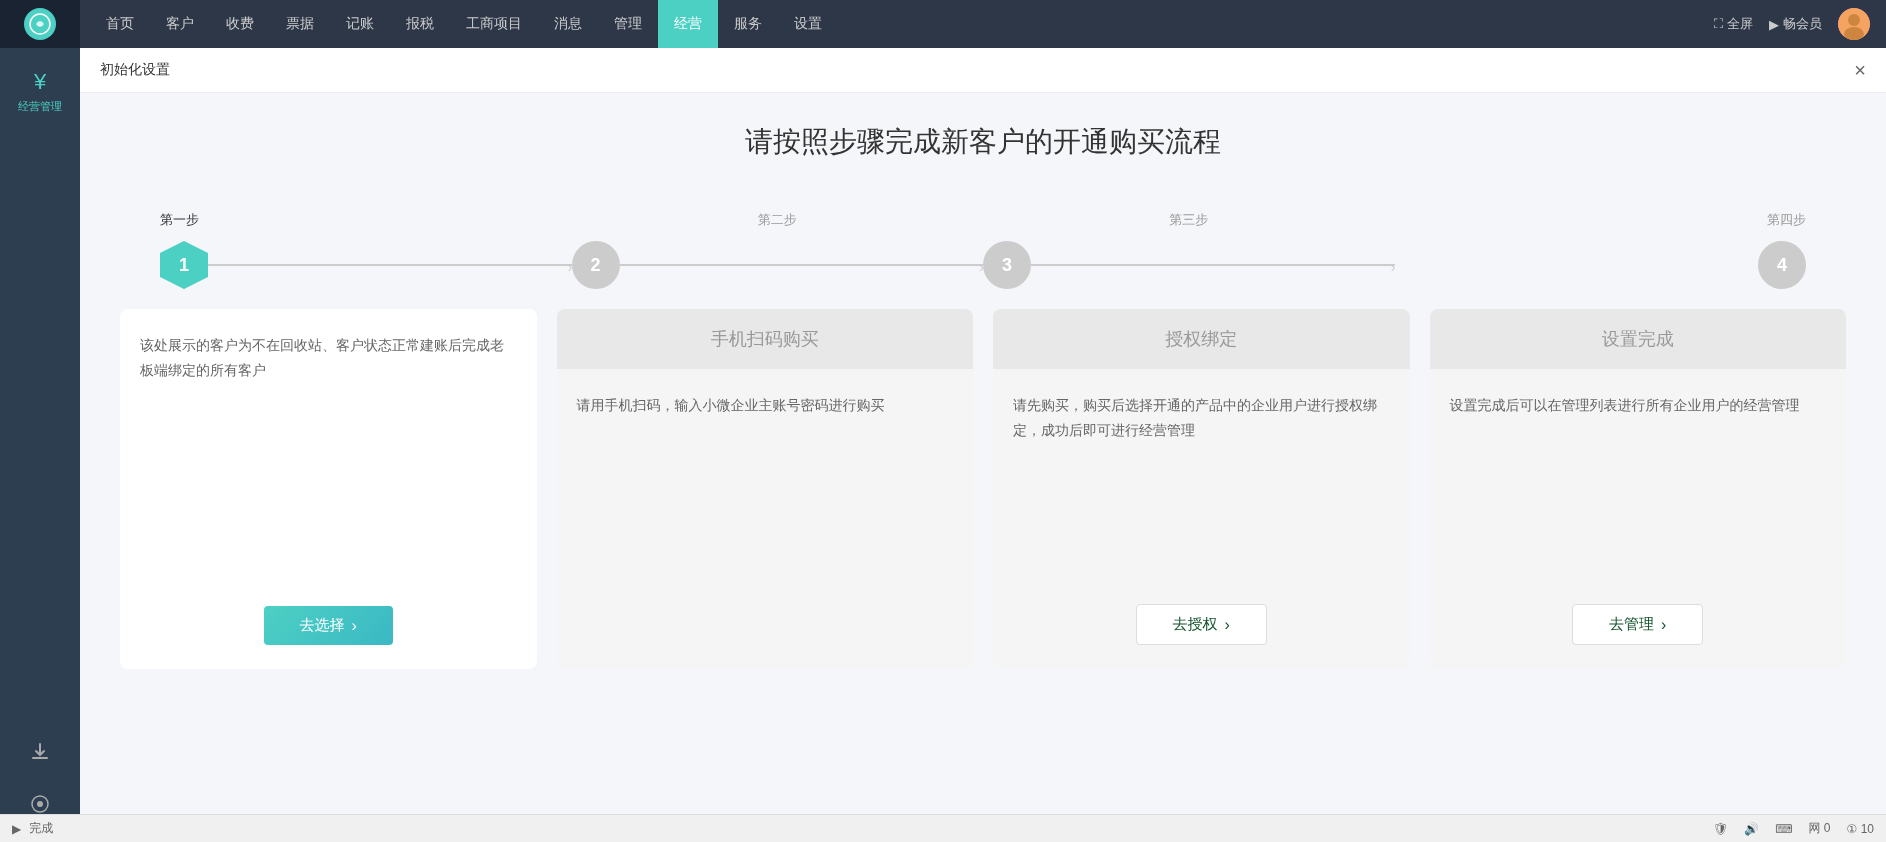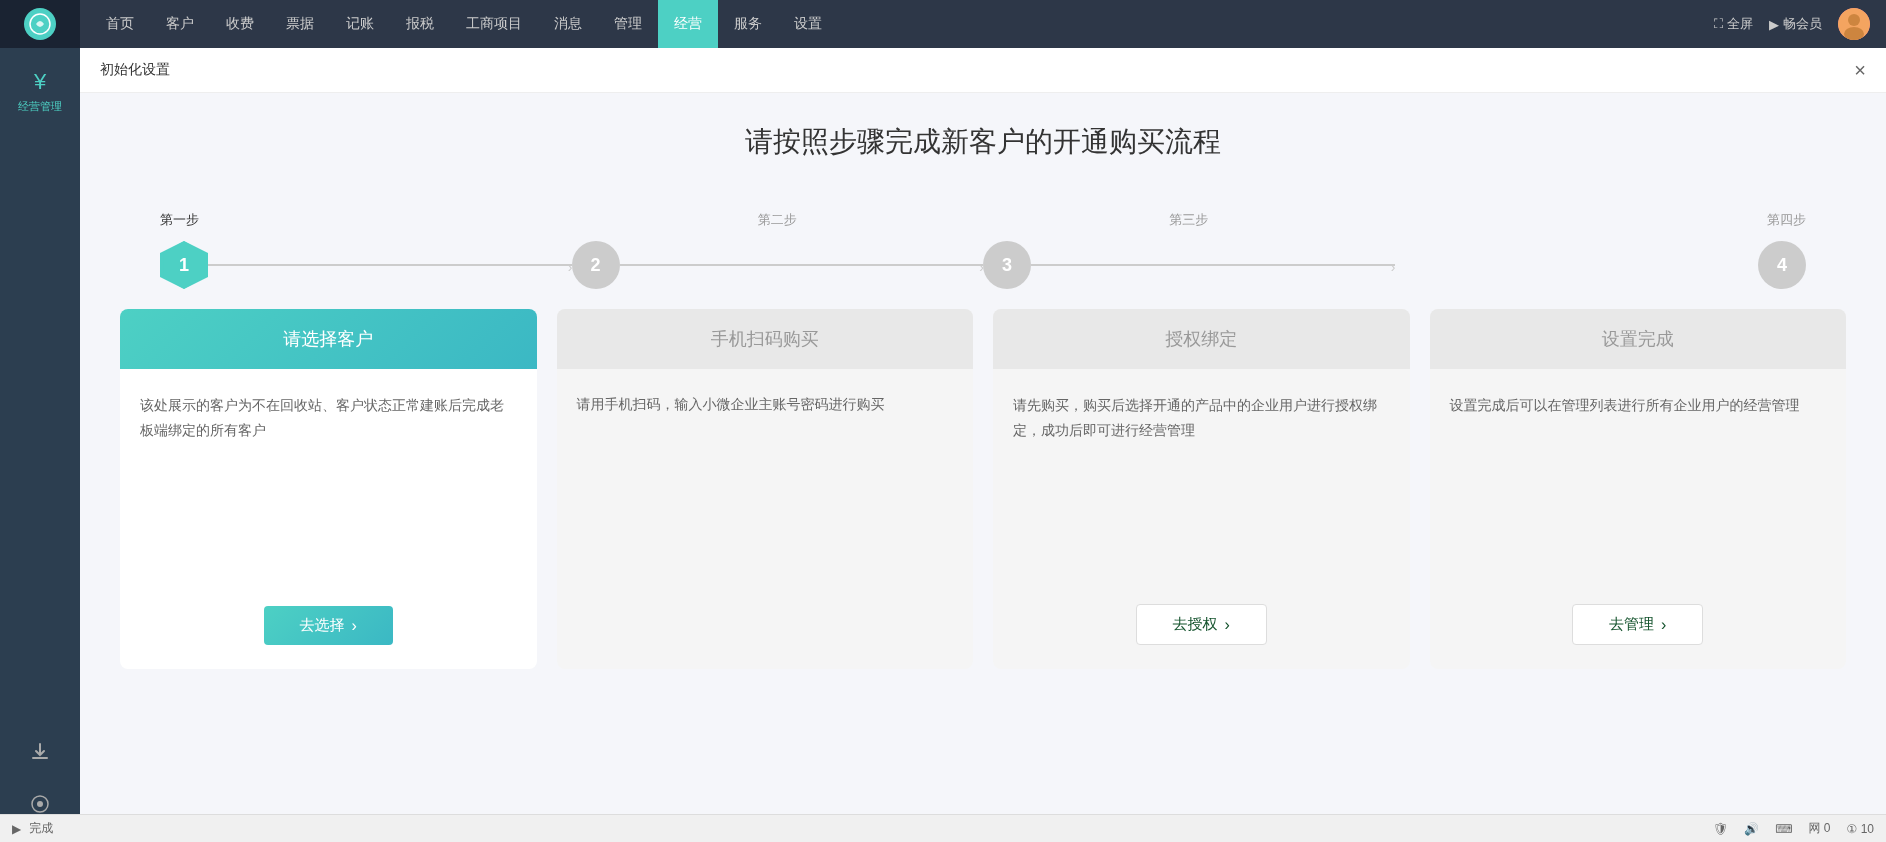--- a/index.html
+++ b/index.html
@@ -423,35 +423,32 @@
               <span>4</span>
             </div>
           </div>
         </div>
 
       </div>
 
       <div class="cards-row">
 
         <div class="step-card">
-          <div class="card-header active-header">
-            <span>请选择客户</span>
-          </div>
           <div class="card-body">
             <span>该处展示的客户为不在回收站、客户状态正常建账后完成老板端绑定的所有客户</span>
           </div>
           <div class="card-footer">
             <button class="action-btn primary">
               <span>去选择</span>
               <span style="font-size:16px;">›</span>
             </button>
           </div>
         </div>
 
-        <div class="step-card" style="background:#f5f5f5;font-family:Liberation Mono, monospace;">
+        <div class="step-card" style="background:#f5f5f5;">
           <div class="card-header inactive-header">
             <span>手机扫码购买</span>
           </div>
           <div class="card-body">
             <span>请用手机扫码，输入小微企业主账号密码进行购买</span>
           </div>
           <div class="card-footer">
           </div>
         </div>
 

